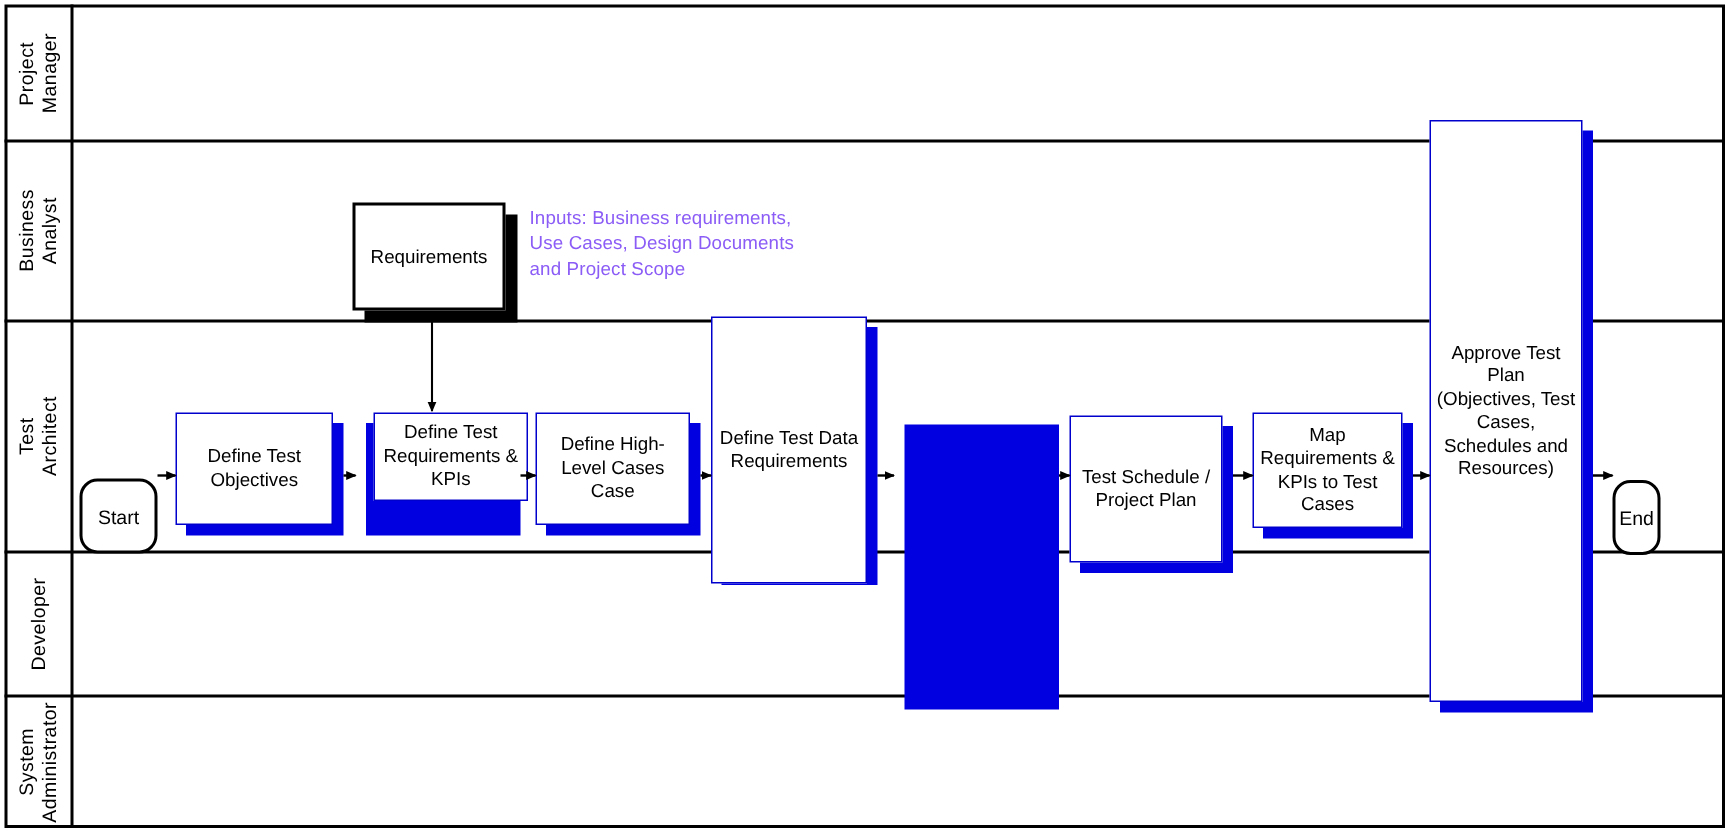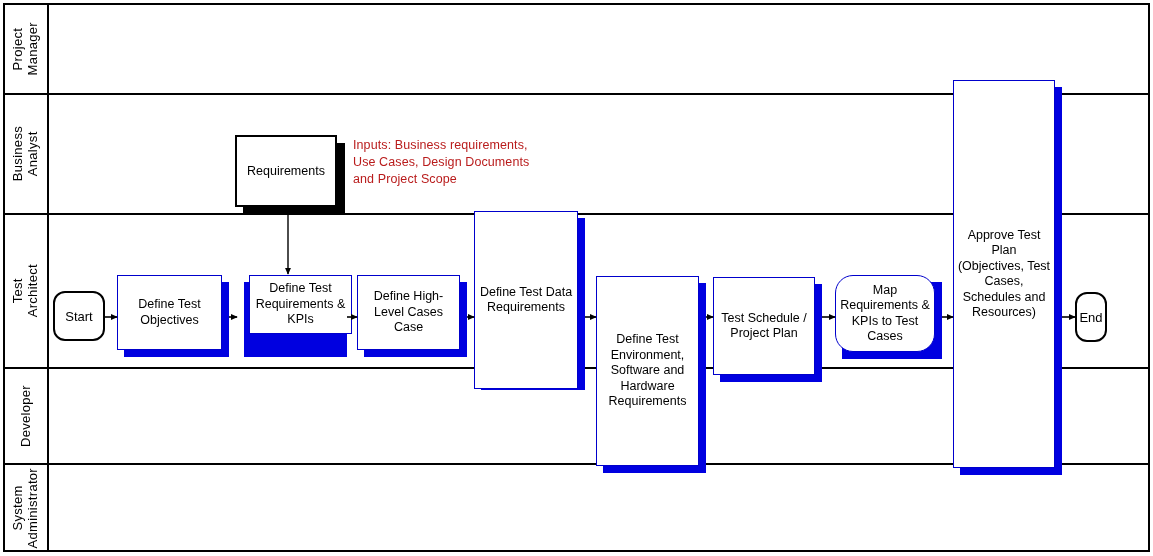--- a/index.html
+++ b/index.html
@@ -109,28 +109,29 @@
     box-sizing: border-box;
     background: #ffffff;
     border: 2px solid #000000;
     border-radius: 12px;
     display: flex;
     align-items: center;
     justify-content: center;
     font-size: 13px;
     color: #000000;
     z-index: 6;
+    margin-top: 28px;
   }
 
   
   .annot {
     position: absolute;
     font-size: 12.5px;
     line-height: 17px;
-    color: #b91c1c;
+    color: #8b5cf6;
     white-space: pre-line;
     z-index: 7;
     letter-spacing: 0.1px;
   }
 
   
   .conn {
     position: absolute;
     z-index: 8;
   }
@@ -195,31 +196,28 @@
   <div class="proc" style="left:357px; top:275px; width:103px; height:75px;">
     <span>Define High-Level Cases Case</span>
   </div>
 
   <div class="proc-shadow" style="left:481px; top:218px; width:104px; height:172px;"></div>
   <div class="proc" style="left:474px; top:211px; width:104px; height:178px;">
     <span>Define Test Data Requirements</span>
   </div>
 
   <div class="proc-shadow" style="left:603px; top:283px; width:103px; height:190px;"></div>
-  <div class="proc" style="left:596px; top:276px; width:103px; height:190px;">
-    <span>Define Test Environment, Software and Hardware Requirements</span>
-  </div>
 
   <div class="proc-shadow" style="left:720px; top:284px; width:102px; height:98px;"></div>
   <div class="proc" style="left:713px; top:277px; width:102px; height:98px;">
     <span>Test Schedule / Project Plan</span>
   </div>
 
   <div class="proc-shadow" style="left:842px; top:282px; width:100px; height:77px;"></div>
-  <div class="proc" style="left:835px; top:275px; width:100px; height:77px;border-radius:18px;">
+  <div class="proc" style="left:835px; top:275px; width:100px; height:77px;">
     <span>Map Requirements &amp; KPIs to Test Cases</span>
   </div>
 
   <div class="proc-shadow" style="left:960px; top:87px; width:102px; height:388px;"></div>
   <div class="proc" style="left:953px; top:80px; width:102px; height:388px;">
     <span>Approve Test Plan (Objectives, Test Cases, Schedules and Resources)</span>
   </div>
 
   <div class="term" style="left:1075px; top:292px; width:32px; height:50px;">
     <span>End</span>

